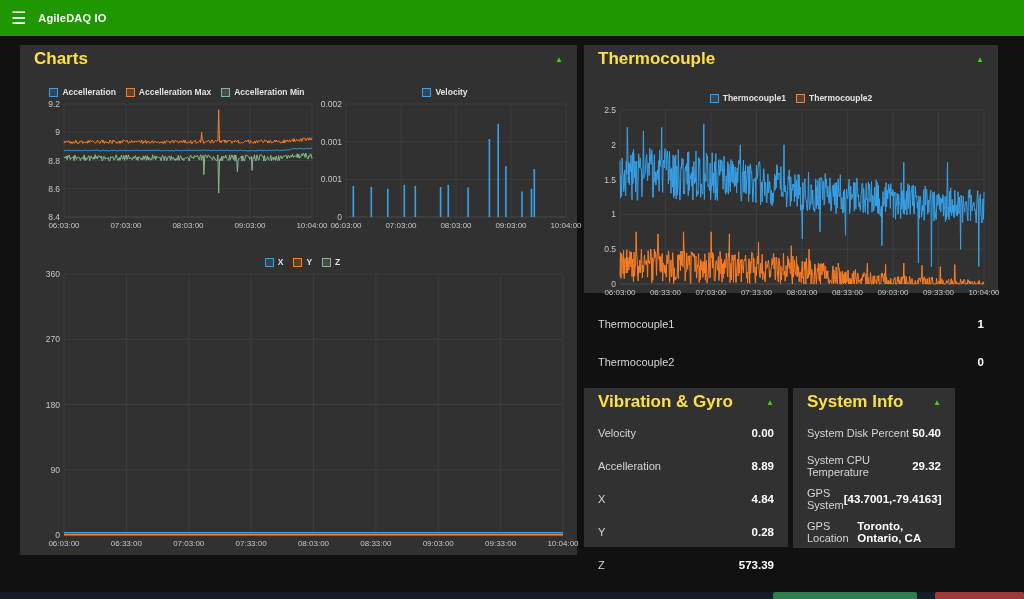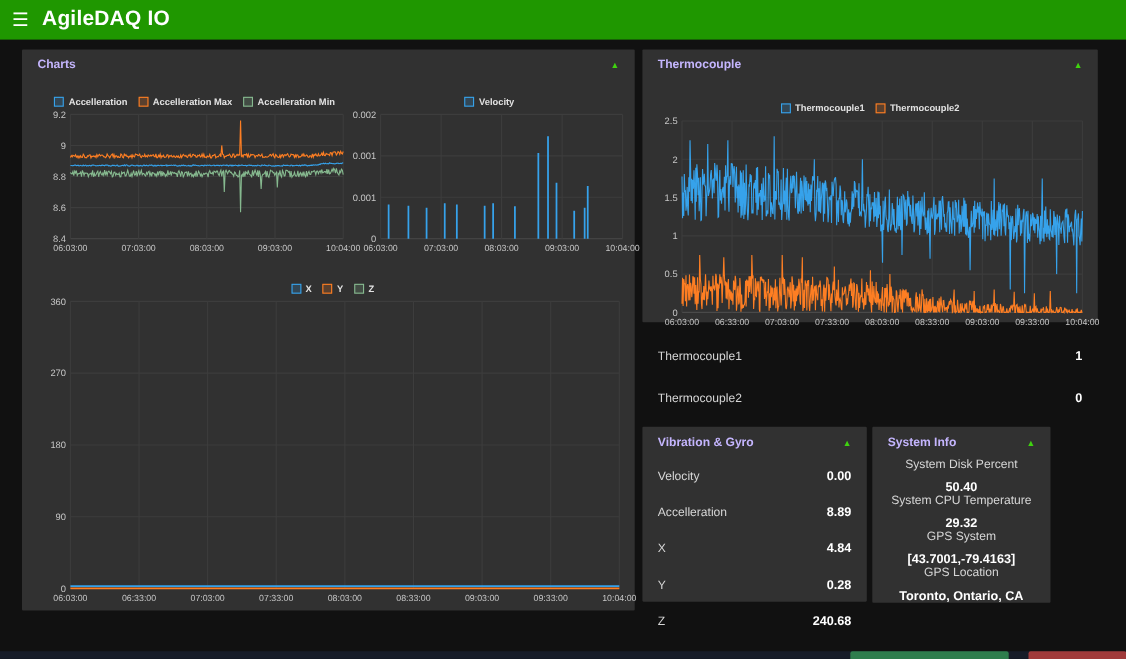--- a/index.html
+++ b/index.html
@@ -2,26 +2,26 @@
 <html><head>
 <meta charset="utf-8">
 <style>
   html,body{margin:0;padding:0;background:#111;width:1024px;height:599px;overflow:hidden;
     font-family:"Liberation Sans","DejaVu Sans",sans-serif;}
   .stage{position:relative;width:1024px;height:599px;background:#111;}
   
   .appbar{position:absolute;left:0;top:0;width:1024px;height:36px;background:#1f9700;
     display:flex;align-items:center;color:#fff;}
   .appbar .burger{font-size:17px;margin-left:11px;cursor:pointer;line-height:1;}
-  .appbar .title{font-size:19px;font-weight:bold;margin-left:12px;letter-spacing:.2px;}
+  .appbar .title{font-size:11px;font-weight:bold;margin-left:12px;letter-spacing:.2px;}
   
   .panel{position:absolute;background:#313131;border-radius:1px;}
   .panel-head{position:absolute;left:0;top:0;right:0;height:28px;display:flex;
     align-items:center;justify-content:space-between;padding:0 14px;box-sizing:border-box;}
-  .panel-title{color:#c4b5fd;font-size:11px;font-weight:bold;}
+  .panel-title{color:#fde047;font-size:17px;font-weight:bold;}
   .collapse{color:#3fd30f;font-size:8px;cursor:pointer;}
   #panel-charts{left:20px;top:45px;width:557px;height:510px;}
   #panel-thermo{left:584px;top:45px;width:414px;height:248px;}
   #panel-vib{left:584px;top:388px;width:204px;height:159px;}
   #panel-sys{left:793px;top:388px;width:162px;height:160px;}
   
   .chart{position:absolute;}
   .legend{height:14px;display:flex;align-items:center;justify-content:center;gap:10px;}
   .legend .li{display:flex;align-items:center;gap:4px;cursor:pointer;}
   .legend .box{width:9px;height:9px;box-sizing:border-box;border:1.5px solid #888;}
@@ -34,21 +34,21 @@
   
   .rows{position:absolute;left:0;right:0;}
   .mrow{display:flex;align-items:center;justify-content:space-between;padding:0 14px;}
   .mrow .ml{color:#d6d6d6;font-size:11px;}
   .mrow .mv{color:#fff;font-size:11.5px;font-weight:bold;}
   #panel-thermo .rows{top:260px;}
   #panel-thermo .mrow{height:38px;}
   #panel-vib .rows{top:28px;}
   #panel-vib .mrow{height:33px;}
   #panel-sys .rows{top:28px;}
-  #panel-sys .mrow{height:33px;flex-direction:column;}
+  #panel-sys .mrow{height:33px;}
   
   .footer{position:absolute;left:0;bottom:0;width:1024px;height:7px;background:#171c28;}
   .fbtn{position:absolute;bottom:0;height:7px;border-radius:2px 2px 0 0;cursor:pointer;}
   .fbtn.green{left:773px;width:144px;background:#2e7d4d;}
   .fbtn.red{left:935px;width:89px;background:#a03a3a;}
 </style>
 </head>
 <body>
 
 <div class="stage">
@@ -263,21 +263,21 @@
       <div class="mrow">
         <span class="ml">X</span>
         <span class="mv">4.84</span>
       </div>
       <div class="mrow">
         <span class="ml">Y</span>
         <span class="mv">0.28</span>
       </div>
       <div class="mrow">
         <span class="ml">Z</span>
-        <span class="mv">240.68</span>
+        <span class="mv">573.39</span>
       </div>
     </div>
   </div>
 
   <div class="panel" id="panel-sys">
     <div class="panel-head">
       <span class="panel-title">System Info</span>
       <span class="collapse">▲</span>
     </div>
     <div class="rows">

